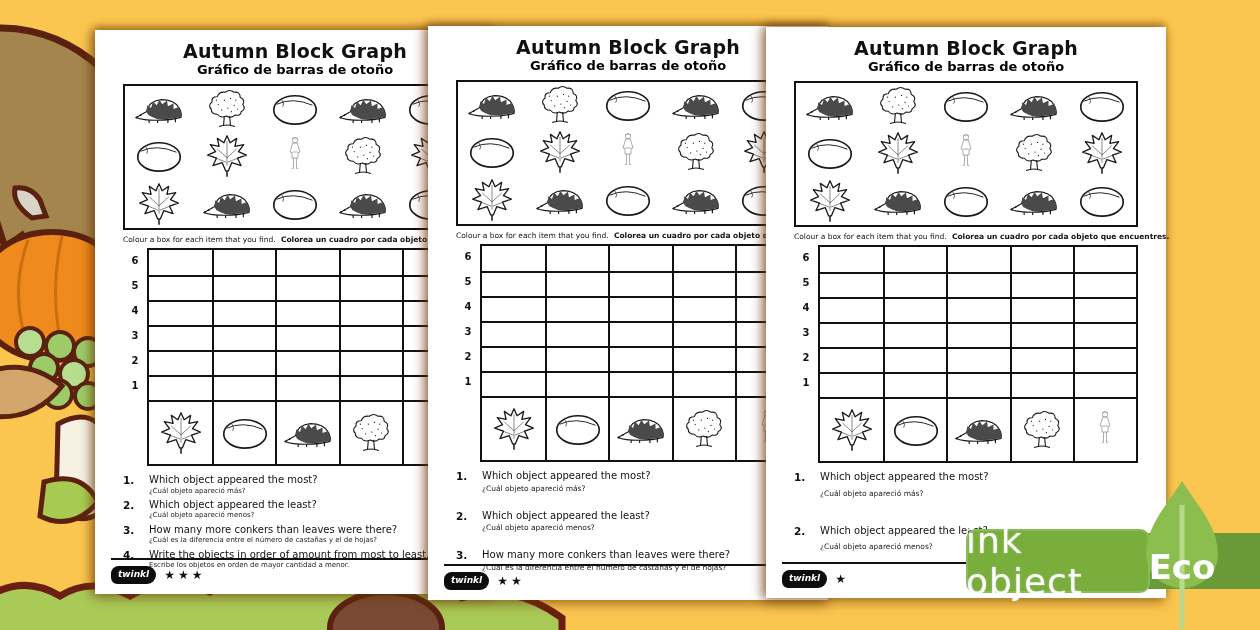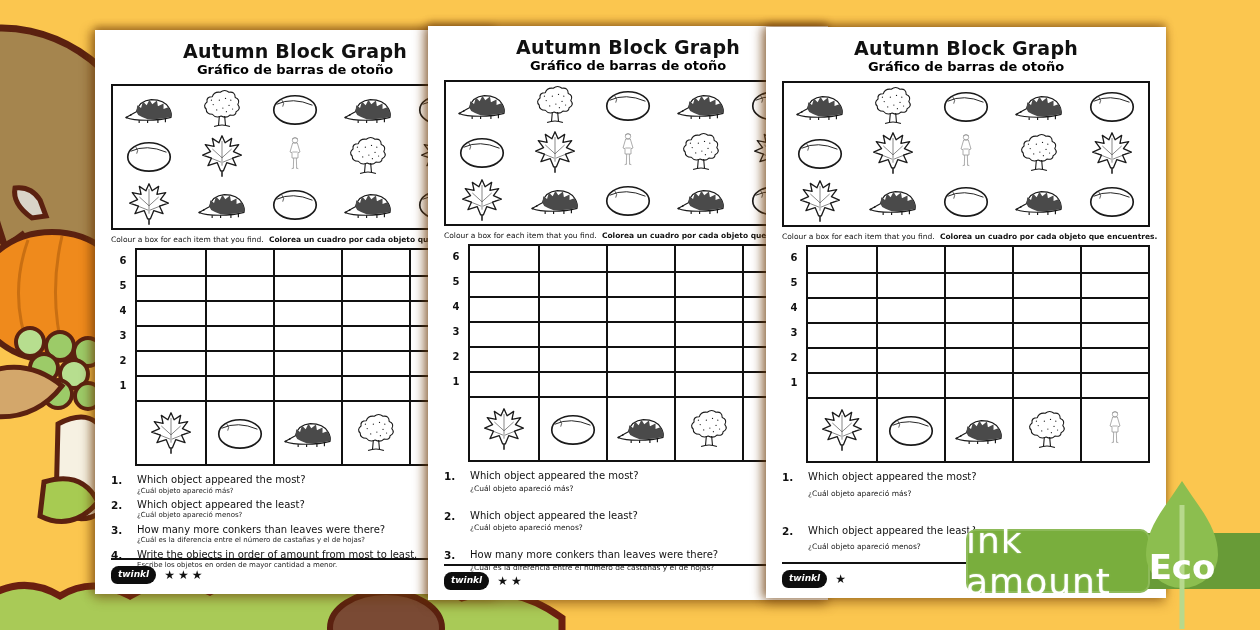--- a/index.html
+++ b/index.html
@@ -3,21 +3,21 @@
 <meta charset="utf-8">
 <style>
   html,body{margin:0;padding:0;width:1260px;height:630px;overflow:hidden;background:#FBC64F;
             font-family:"DejaVu Sans","Liberation Sans",sans-serif;}
   *{box-sizing:border-box;}
 
   
   .decor{position:absolute;left:0;top:0;width:1260px;height:630px;z-index:0;}
 
   
-  .sheet{position:absolute;width:400px;background:#ffffff;padding:8px 16px 0;
+  .sheet{position:absolute;width:400px;background:#ffffff;padding:8px 28px 0;
          box-shadow:-6px 0 9px rgba(110,60,10,.40),0 -4px 7px rgba(110,60,10,.45),0 6px 10px rgba(110,60,10,.35);}
   .sheet-1{left:95px; top:30px;height:564px;z-index:1;}
   .sheet-2{left:428px;top:26px;height:574px;z-index:2;}
   .sheet-3{left:766px;top:27px;height:571px;z-index:3;}
 
   .title{margin:2px 0 0;text-align:center;font-size:19px;font-weight:bold;color:#111;letter-spacing:.2px;}
   .subtitle{margin:0;text-align:center;font-size:13px;font-weight:bold;color:#000000;}
 
   .picture-box{margin-top:7px;border:2.5px solid #111;height:146px;
                display:grid;grid-template-columns:repeat(5,1fr);grid-template-rows:repeat(3,1fr);
@@ -138,21 +138,21 @@
   </g>
   <path d="M-12 372 Q28 358 62 386 Q34 422 -12 416 Z" fill="#D3A76B" stroke="#5B2110" stroke-width="5"></path>
   <path d="M58 424 Q96 404 108 442 L102 512 Q76 528 56 506 Z" fill="#F6F1E2" stroke="#5B2110" stroke-width="5"></path>
   <path d="M44 482 Q82 470 98 502 Q72 532 40 516 Z" fill="#A7CB52" stroke="#5B2110" stroke-width="5"></path>
   <path d="M-20 640 L-20 602 Q20 572 60 596 Q92 576 130 596 Q170 572 210 592 Q250 570 290 590 Q330 568 372 590 Q420 572 462 598 Q512 582 562 618 L562 640 Z" fill="#A9CA57" stroke="#6B1F10" stroke-width="7"></path>
   <ellipse cx="386" cy="628" rx="56" ry="36" fill="#7A4A34" stroke="#5B2110" stroke-width="6"></ellipse>
 </svg>
 
 <div class="eco-band"></div>
 <div class="ink-badge">
-  <span class="ink-badge-label">ink amount</span>
+  <span class="ink-badge-label">ink object</span>
 </div>
 <svg class="eco-leaf" viewBox="0 0 84 152">
   <path d="M42 2 C60 30 78 48 78 76 A36 33 0 0 1 6 76 C6 48 24 30 42 2 Z" fill="#8CBE4F"></path>
   <path d="M42 26 L42 150" stroke="#B7D98C" stroke-width="5"></path>
   <text x="42" y="100" text-anchor="middle" font-size="34" font-weight="bold" fill="#FFFFFF" font-family="DejaVu Sans, Liberation Sans, sans-serif">Eco</text>
 </svg>
 
 <section class="sheet sheet-1 qc4">
     <h1 class="title">Autumn Block Graph</h1>
     <h2 class="subtitle">Gráfico de barras de otoño</h2>

